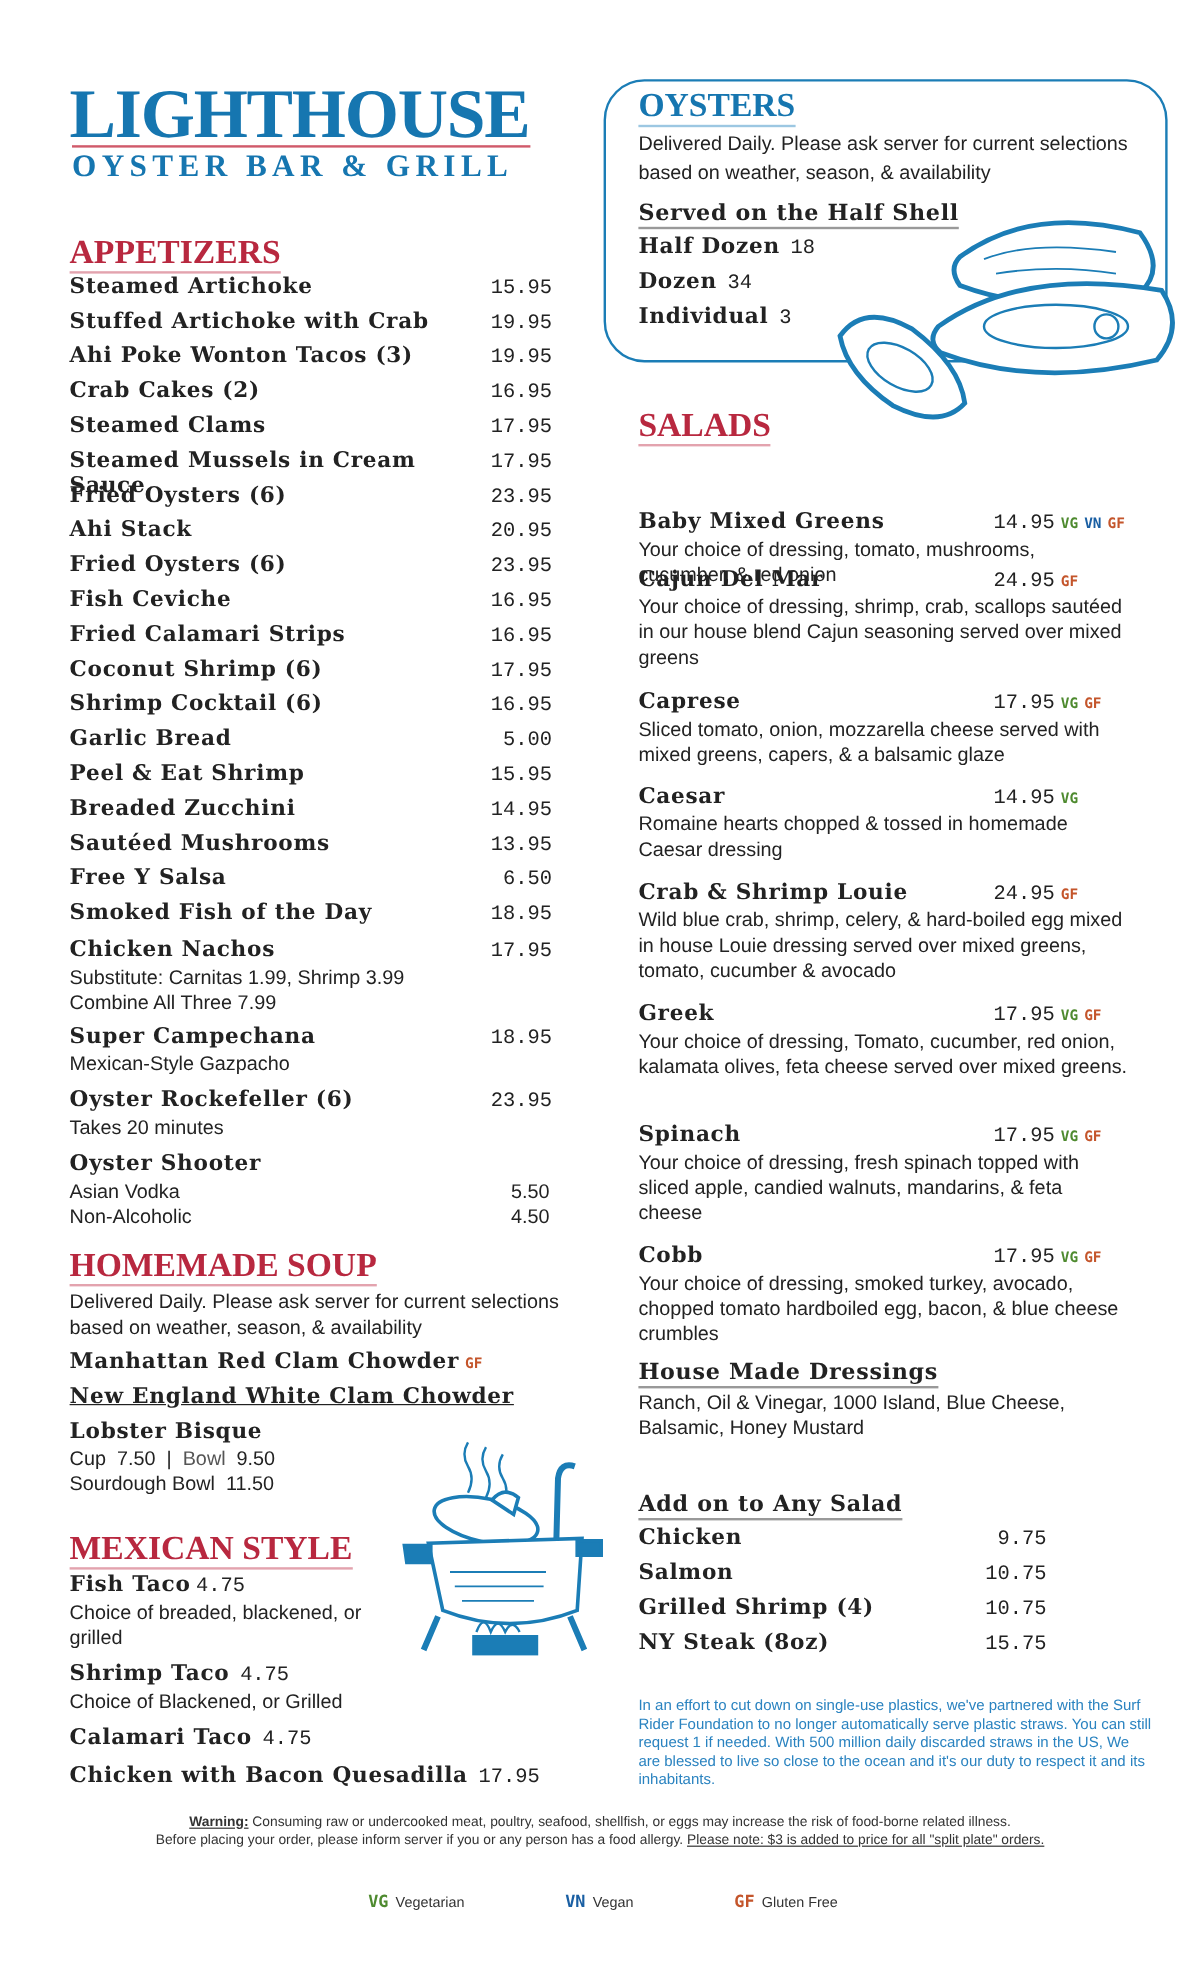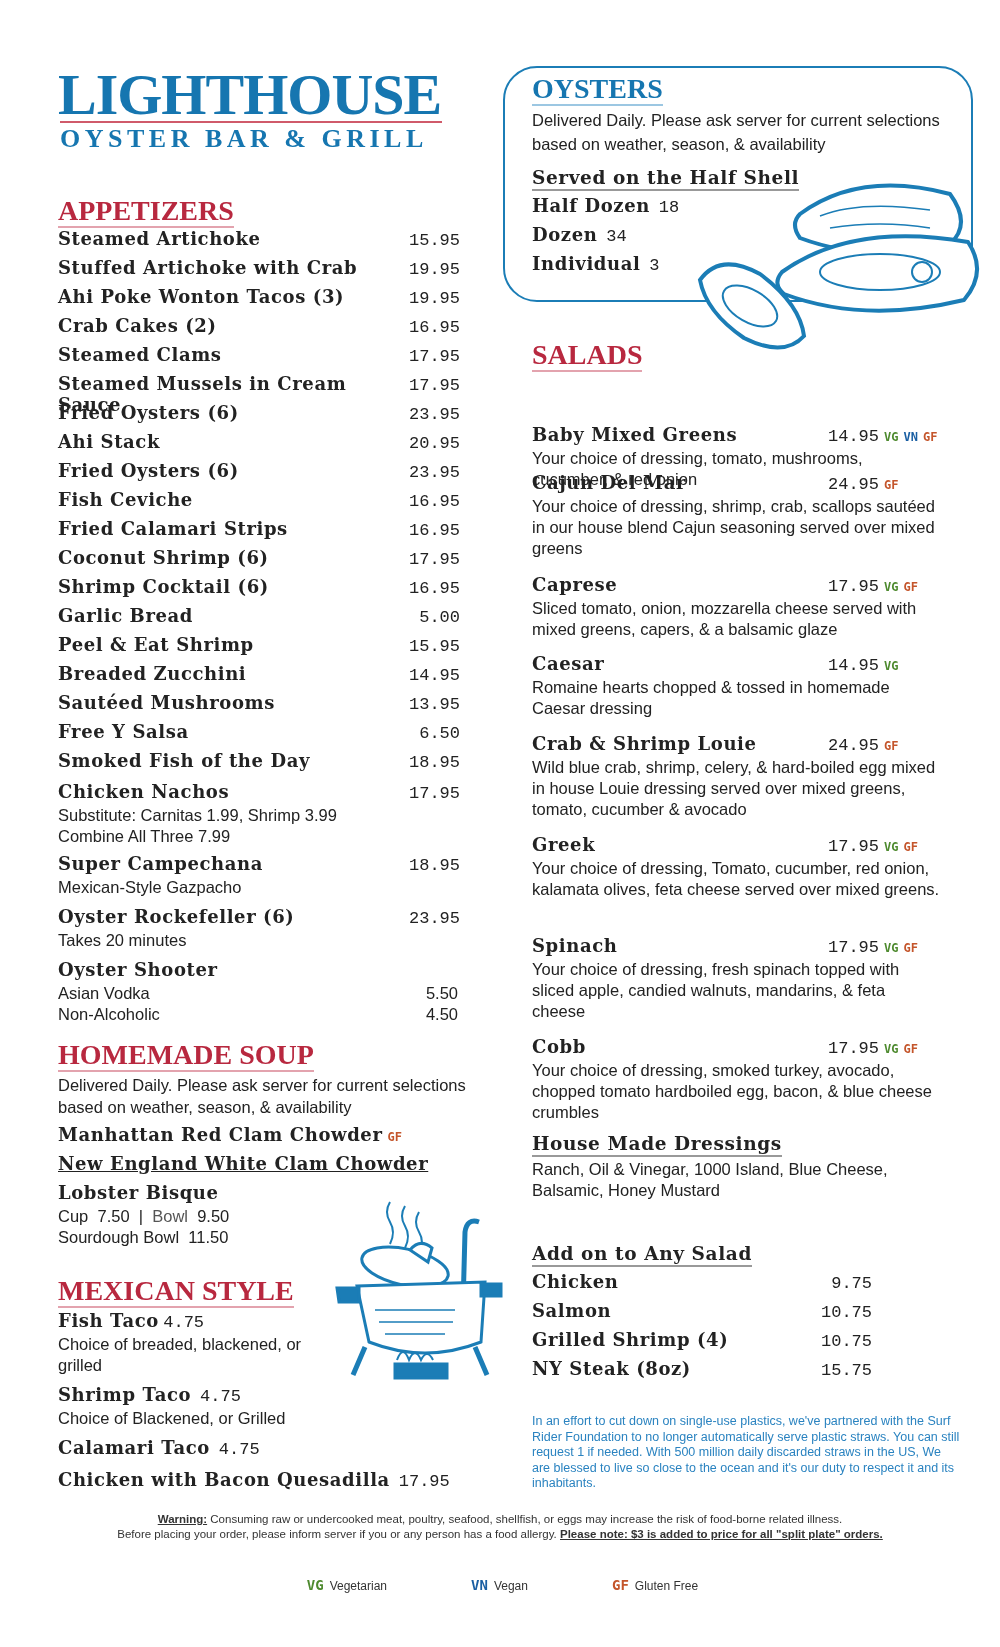--- a/index.html
+++ b/index.html
@@ -339,20 +339,20 @@
         <span class="item-name">NY Steak (8oz)</span>
         <span class="price">15.75</span>
       </div>
     </div>
 </div>
 
 <div class="abs note" style="left:532px;top:1414px;width:430px;">In an effort to cut down on single-use plastics, we've partnered with the Surf Rider Foundation to no longer automatically serve plastic straws. You can still request 1 if needed. With 500 million daily discarded straws in the US, We are blessed to live so close to the ocean and it's our duty to respect it and its inhabitants.</div>
 
 <div class="abs warning" style="top:1512px;">
   <span style="font-weight:bold;text-decoration:underline;">Warning:</span><span> Consuming raw or undercooked meat, poultry, seafood, shellfish, or eggs may increase the risk of food-borne related illness.</span><br>
-  <span>Before placing your order, please inform server if you or any person has a food allergy. </span><span style="font-weight:bold;text-decoration:underline;">Please note: $3 is added to price for all "split plate" orders.</span>
+  <span>Before placing your order, please inform server if you or any person has a food allergy. </span><span style="font-weight:normal;text-decoration:underline;">Please note: $3 is added to price for all "split plate" orders.</span>
 </div>
 
 <div class="abs legend">
   <div><span class="tag vg">VG</span><span>Vegetarian</span></div>
   <div><span class="tag vn">VN</span><span>Vegan</span></div>
   <div><span class="tag gf">GF</span><span>Gluten Free</span></div>
 </div>
 
 </body></html>

